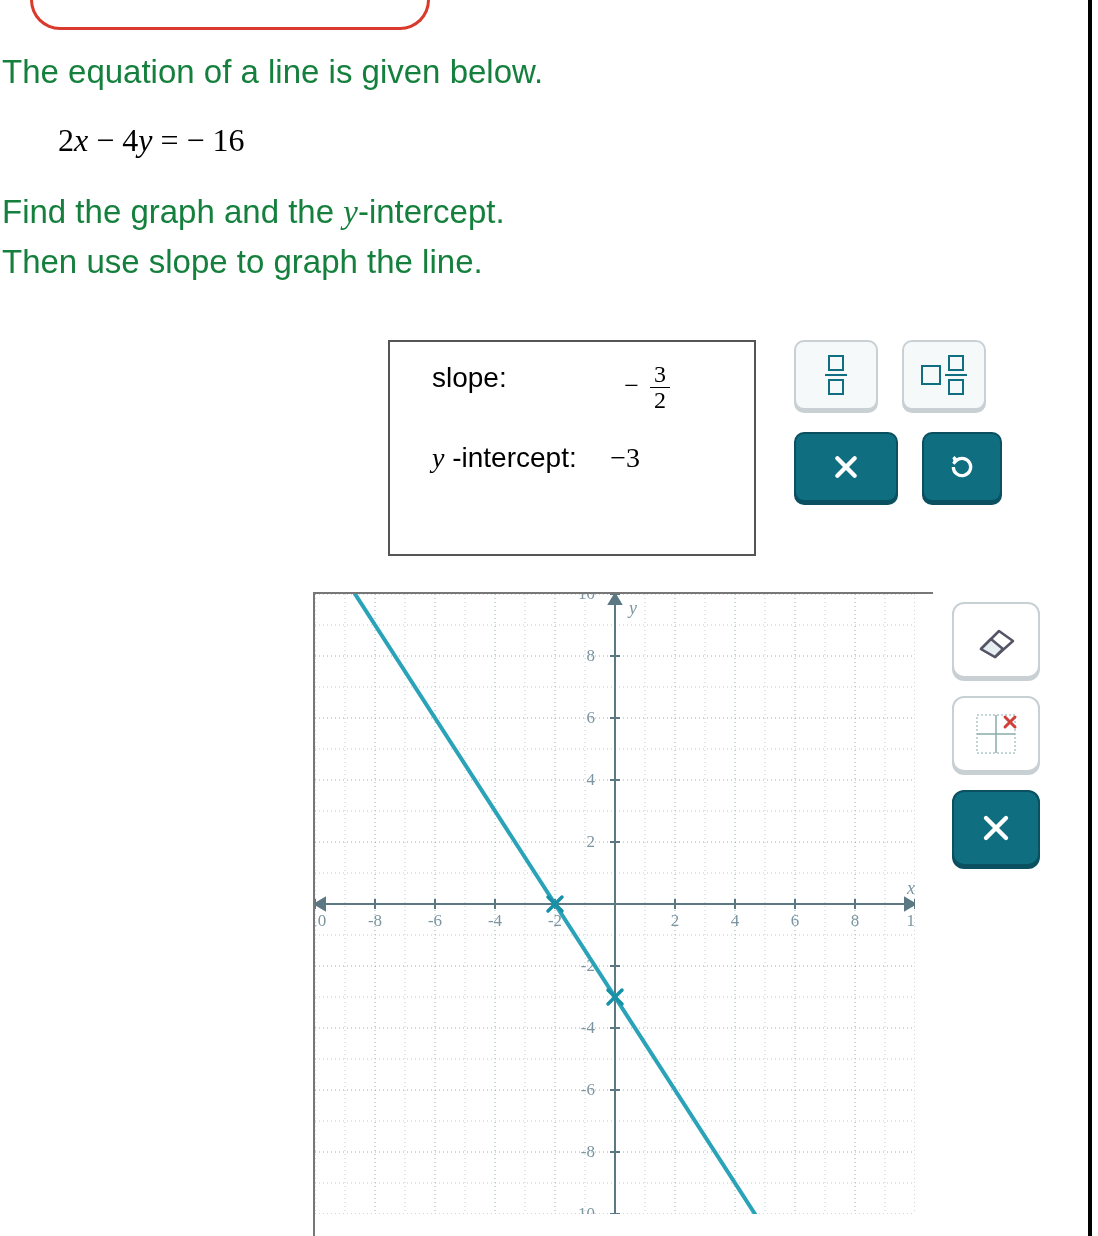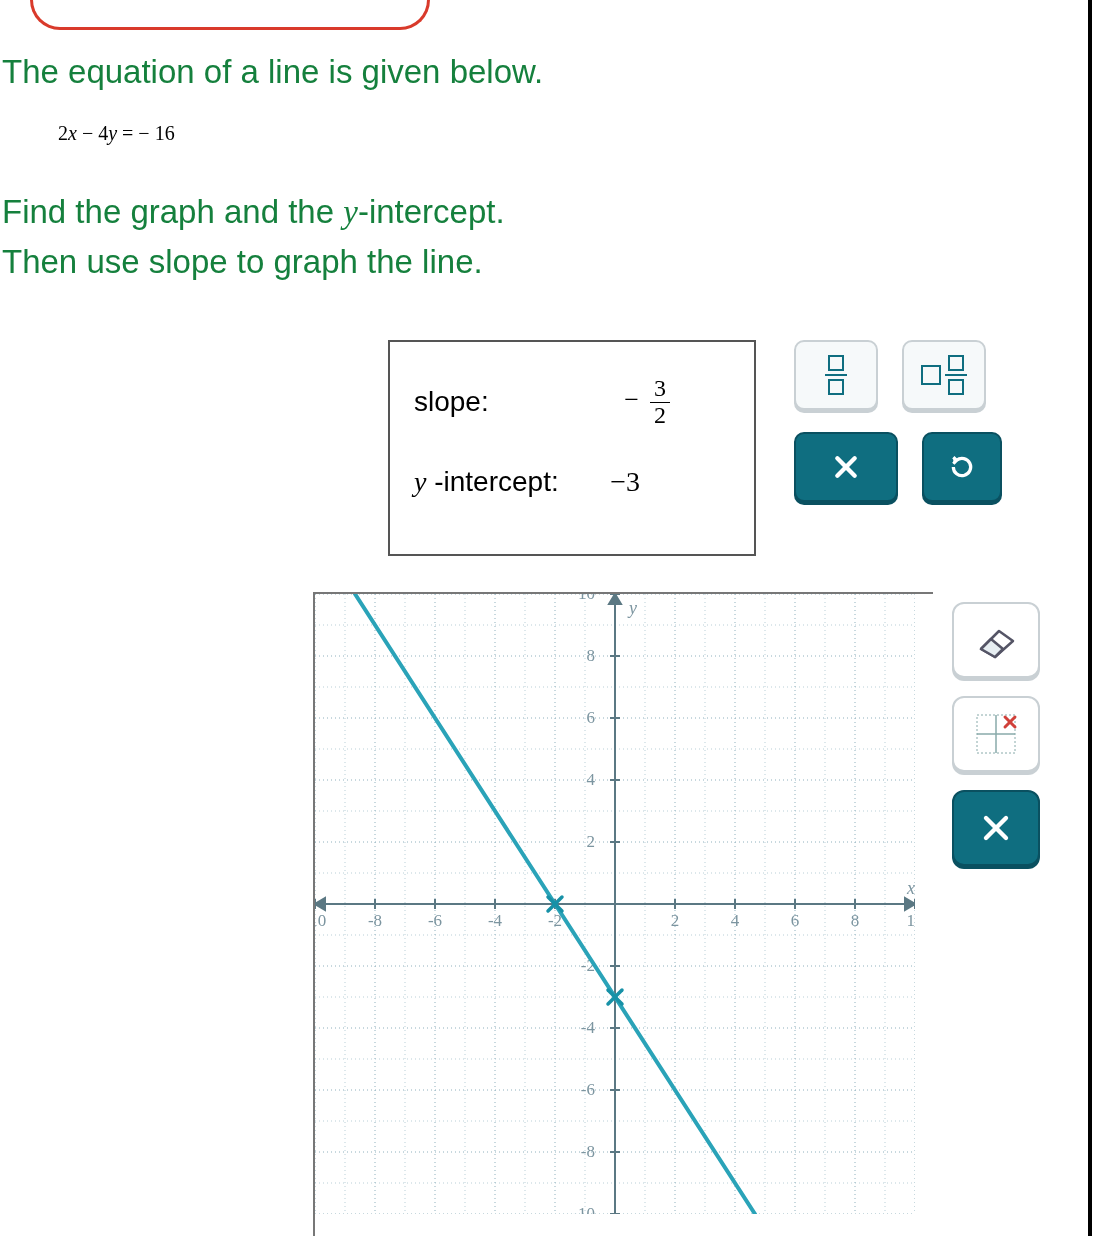--- a/index.html
+++ b/index.html
@@ -32,35 +32,35 @@
     left: 2px;
     font-size: 33px;
     color: #15803d;
     line-height: 1.35;
   }
   .pline1 { top: 50px; }
   .equation {
     position: absolute;
     left: 58px; top: 122px;
     font-family: "Times New Roman", serif;
-    font-size: 20px;
+    font-size: 32px;
     font-style: italic;
   }
   .equation .num { font-style: normal; }
   .pline2 { top: 190px; }
   .pline3 { top: 240px; }
   .yint-label { font-style: italic; font-family: "Times New Roman", serif; }
   .answer-box {
     position: absolute;
     top: 340px; left: 388px;
     width: 368px; height: 216px;
     border: 2px solid #555;
     padding: 20px 24px;
   }
-  .ans-row { display: flex; align-items: center; height: 80px; }
+  .ans-row { display: flex; height: 80px; margin-left: 18px; }
   .ans-label { font-size: 28px; }
   .ans-val { font-family:"Times New Roman", serif; font-size: 28px; margin-left: auto; margin-right: 60px; }
   .frac {
     display: inline-flex; flex-direction: column; align-items: center;
     vertical-align: middle; font-size: 24px; line-height: 1.05;
   }
   .frac .den { border-top: 1.5px solid #000; padding: 0 4px; }
   .frac .num { padding: 0 4px; }
   .neg { font-size: 26px; margin-right: 4px; }
 

